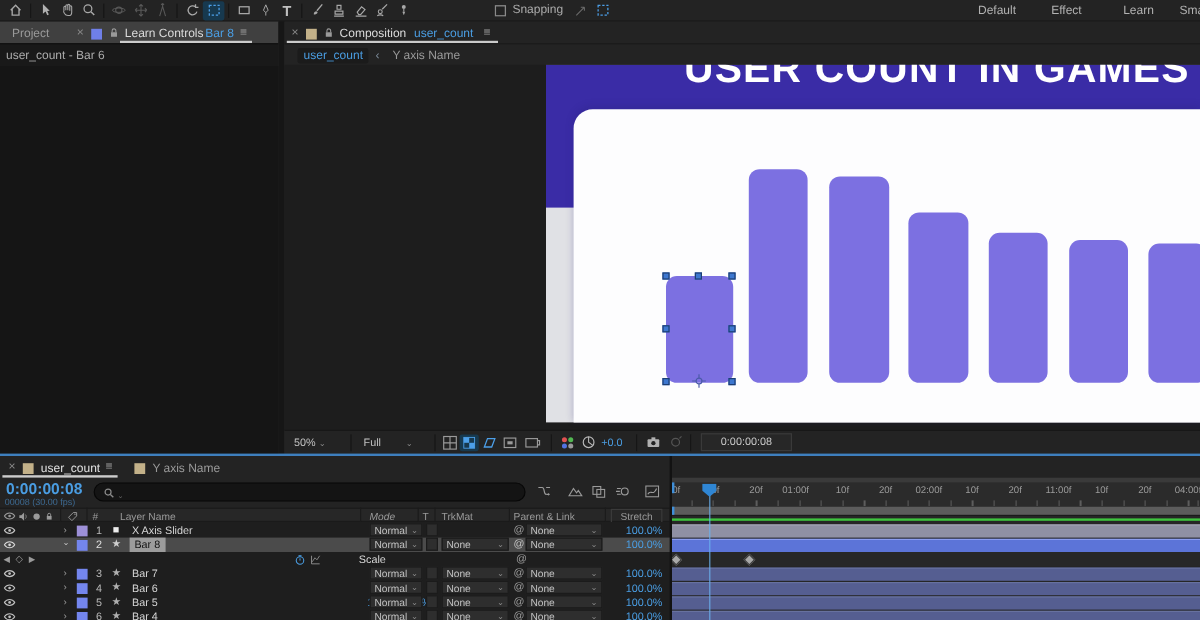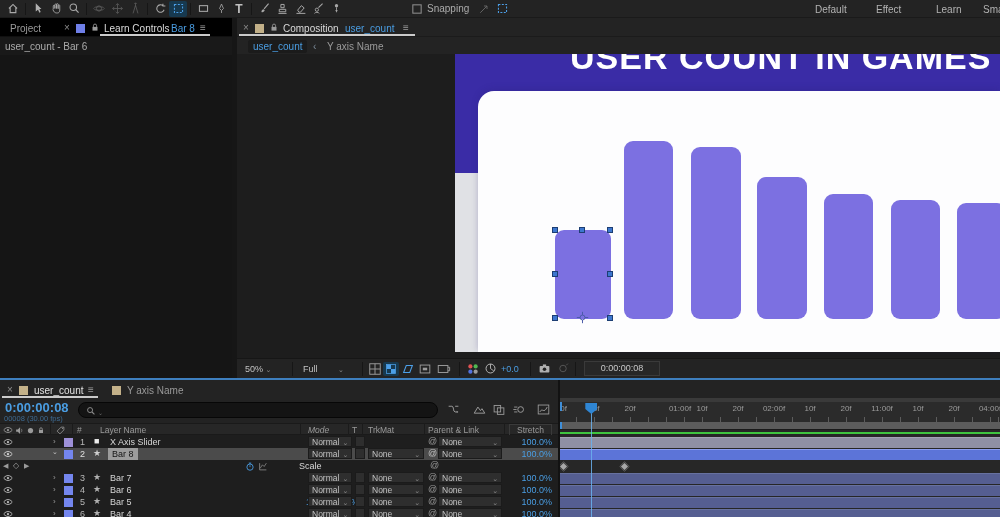--- a/index.html
+++ b/index.html
@@ -150,21 +150,21 @@
           <rect x="3" y="3" width="10" height="10" fill="none" stroke="#4c9fe8" stroke-width="1.3" stroke-dasharray="2.4,1.8"></rect>
         </svg>
       </div>
   </div>
 
   <span class="tx" style="left:815px;top:4px;color:#b2b2b2;">Default</span>
   <span class="tx" style="left:876px;top:4px;color:#b2b2b2;">Effect</span>
   <span class="tx" style="left:936px;top:4px;color:#b2b2b2;">Learn</span>
   <span class="tx" style="left:983px;top:4px;color:#b2b2b2;">Small Screen</span>
 
-  <div class="abs" style="left:0;top:18px;width:232px;height:360px;background:#000000;">
+  <div class="abs" style="left:0;top:18px;width:232px;height:360px;background:#404040;">
     <span class="tx" style="left:10px;top:5px;color:#9a9a9a;">Project</span>
     <span class="tx" style="left:64px;top:4px;color:#8a8a8a;">×</span>
     <div class="abs" style="left:76px;top:6px;width:9px;height:9px;background:#6f7fe8;"></div>
     <div class="ic" style="left:90px;top:4px;">
         <svg width="10" height="11" viewBox="0 0 16 16">
           <path d="M5.5 7V5a2.5 2.5 0 0 1 5 0v2" fill="none" stroke="#9a9a9a" stroke-width="1.4"></path>
           <rect x="4" y="7" width="8" height="6" fill="#9a9a9a"></rect>
         </svg>
       </div>
     <span class="tx" style="left:104px;top:5px;color:#dadada;">Learn Controls</span>
@@ -590,21 +590,21 @@
       </div>
     <span class="cell blue" style="right:6px;">100.0%</span>
   </div>
 
   <div id="ruler" class="abs" style="left:560px;top:398px;width:440px;height:24px;background:#2b2b2b;overflow:hidden;">
     <div class="abs" style="left:0;top:0;width:440px;height:4px;background:#3a3a3a;"></div>
     <div id="ruler-labels" class="abs" style="left:0;top:0;width:440px;height:24px;">
         <span class="rlabel" style="left: -2px;">0:00f</span>
         <span class="rlabel" style="left: 34px;">10f</span>
         <span class="rlabel" style="left: 70px;">20f</span>
-        <span class="rlabel" style="left: 120px;">01:00f</span>
+        <span class="rlabel" style="left: 103px;">01:00f</span>
         <span class="rlabel" style="left: 142px;">10f</span>
         <span class="rlabel" style="left: 178px;">20f</span>
         <span class="rlabel" style="left: 214px;">02:00f</span>
         <span class="rlabel" style="left: 250px;">10f</span>
         <span class="rlabel" style="left: 286px;">20f</span>
         <span class="rlabel" style="left: 322px;">11:00f</span>
         <span class="rlabel" style="left: 358px;">10f</span>
         <span class="rlabel" style="left: 394px;">20f</span>
         <span class="rlabel" style="left: 430px;">04:00f</span>
       </div>

